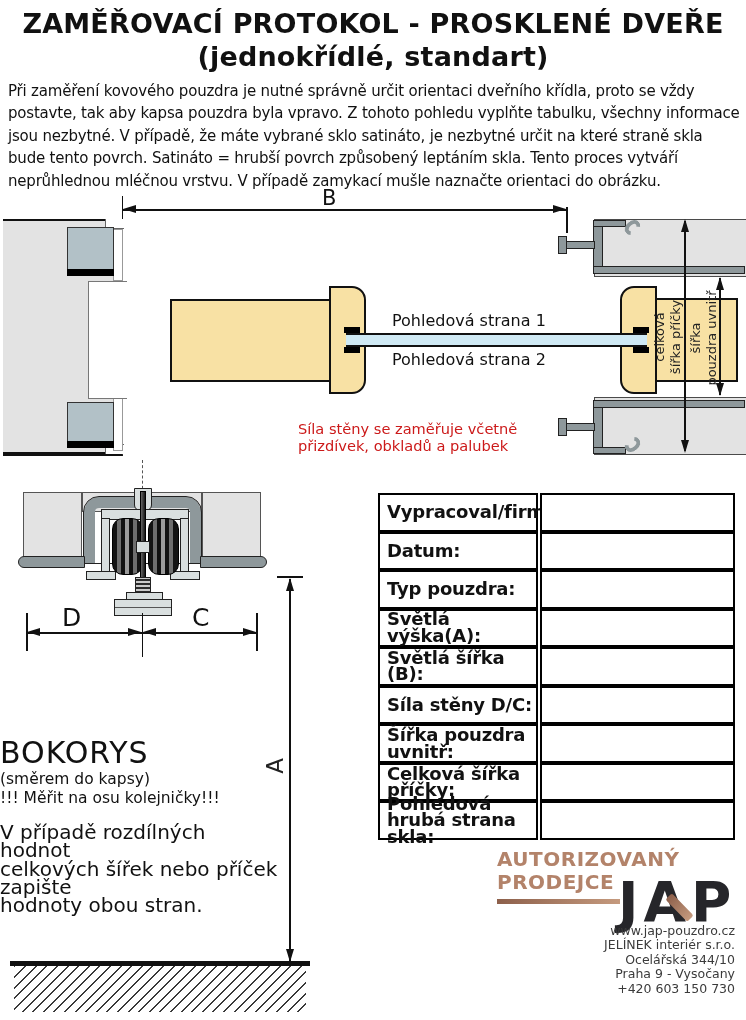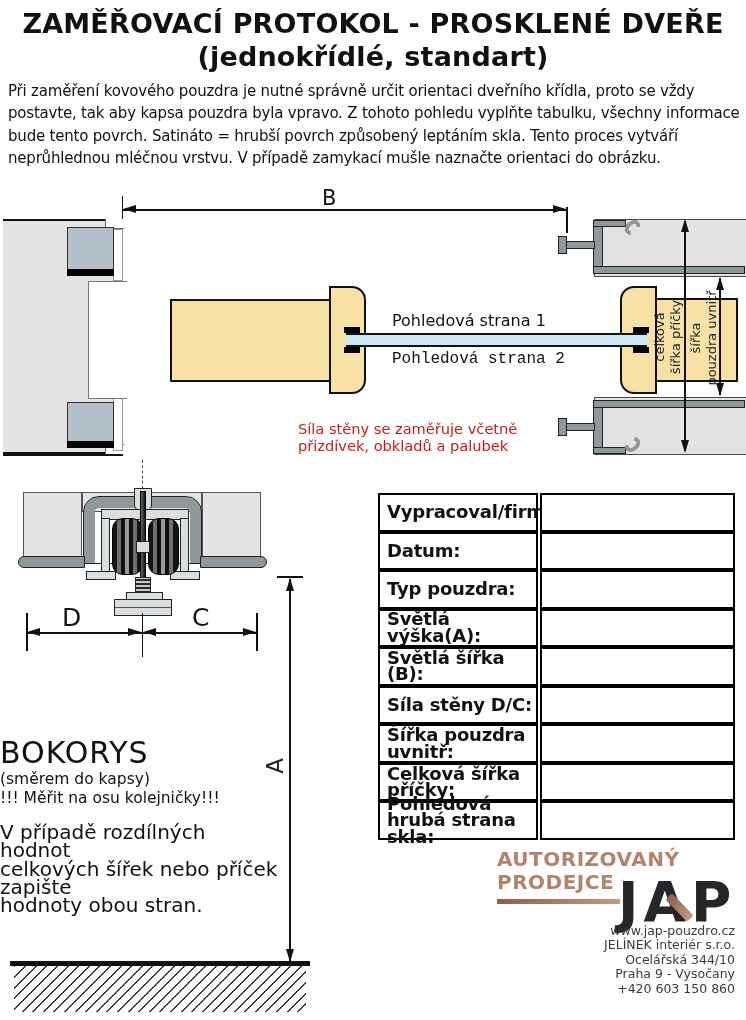--- a/index.html
+++ b/index.html
@@ -54,20 +54,21 @@
 <div class="page">
 
   <div class="abs title">
     <div>ZAMĚŘOVACÍ PROTOKOL - PROSKLENÉ DVEŘE</div>
     <div>(jednokřídlé, standart)</div>
   </div>
 
   <div class="abs intro">
     <div>Při zaměření kovového pouzdra je nutné správně určit orientaci dveřního křídla, proto se vždy</div>
     <div>postavte, tak aby kapsa pouzdra byla vpravo. Z tohoto pohledu vyplňte tabulku, všechny informace</div>
+    <div>jsou nezbytné. V případě, že máte vybrané sklo satináto, je nezbytné určit na které straně skla</div>
     <div>bude tento povrch. Satináto = hrubší povrch způsobený leptáním skla. Tento proces vytváří</div>
     <div>neprůhlednou mléčnou vrstvu. V případě zamykací mušle naznačte orientaci do obrázku.</div>
   </div>
 
   <div class="abs hl" style="left:123px;top:209px;width:444px;"></div>
   <div class="abs tri l" style="left:123px;top:205px;"></div>
   <div class="abs tri r" style="left:553px;top:205px;"></div>
   <div class="abs tick" style="left:121.5px;top:196px;width:1.5px;height:32px;"></div>
   <div class="abs tick" style="left:566px;top:207px;width:1.5px;height:26px;"></div>
   <div class="abs dimchar" style="left:322px;top:186px;">B</div>
@@ -87,21 +88,21 @@
   <div class="abs tan" style="left:642px;top:298px;width:96px;height:84px;border:2px solid #111;"></div>
   <div class="abs tan" style="left:329px;top:286px;width:37px;height:108px;border:2.5px solid #111;border-radius:0 14px 14px 0;"></div>
   <div class="abs tan" style="left:620px;top:286px;width:37px;height:108px;border:2.5px solid #111;border-radius:14px 0 0 14px;"></div>
   <div class="abs" style="left:346px;top:333px;width:301px;height:14px;background:#cfe9f4;border-top:2px solid #111;border-bottom:2px solid #111;box-sizing:border-box;"></div>
   <div class="abs gasket" style="left:344px;top:327px;width:16px;height:6px;"></div>
   <div class="abs gasket" style="left:344px;top:347px;width:16px;height:6px;"></div>
   <div class="abs gasket" style="left:633px;top:327px;width:16px;height:6px;"></div>
   <div class="abs gasket" style="left:633px;top:347px;width:16px;height:6px;"></div>
 
   <div class="abs lbl-side" style="left:392px;top:311px;">Pohledová strana 1</div>
-  <div class="abs lbl-side" style="left:392px;top:350px;font-family:Liberation Mono, monospace;">Pohledová strana 2</div>
+  <div class="abs lbl-side" style="left:392px;top:350px;">Pohledová strana 2</div>
 
   <div class="abs wall" style="left:594px;top:219px;width:152px;height:58px;border-right:none;"></div>
   <div class="abs dk" style="left:593px;top:220px;width:10px;height:50px;"></div>
   <div class="abs dk" style="left:593px;top:220px;width:33px;height:7px;"></div>
   <div class="abs dk" style="left:593px;top:266px;width:152px;height:8px;"></div>
   <div class="abs curl" style="left:624px;top:221px;transform:rotate(-40deg);"></div>
   <div class="abs dk" style="left:558px;top:241px;width:37px;height:8px;"></div>
   <div class="abs dk" style="left:558px;top:236px;width:9px;height:18px;"></div>
 
   <div class="abs wall" style="left:594px;top:397px;width:152px;height:58px;border-right:none;"></div>
@@ -215,16 +216,16 @@
   <div class="abs copper-bar" style="left:497px;top:899px;width:123px;"></div>
 
   <div class="abs jap" style="left:618px;top:877px;">JAP</div>
   <div class="abs" style="left:664px;top:903px;width:31px;height:9px;background:linear-gradient(90deg,#8d604b,#c59a7e);transform:rotate(46deg);border-radius:2px;"></div>
 
   <div class="abs contact" style="left:495px;top:924px;">
     <div>www.jap-pouzdro.cz</div>
     <div>JELÍNEK interiér s.r.o.</div>
     <div>Ocelářská 344/10</div>
     <div>Praha 9 - Vysočany</div>
-    <div>+420 603 150 860</div>
+    <div>+420 603 150 730</div>
   </div>
 
 </div>
 
 </body></html>

